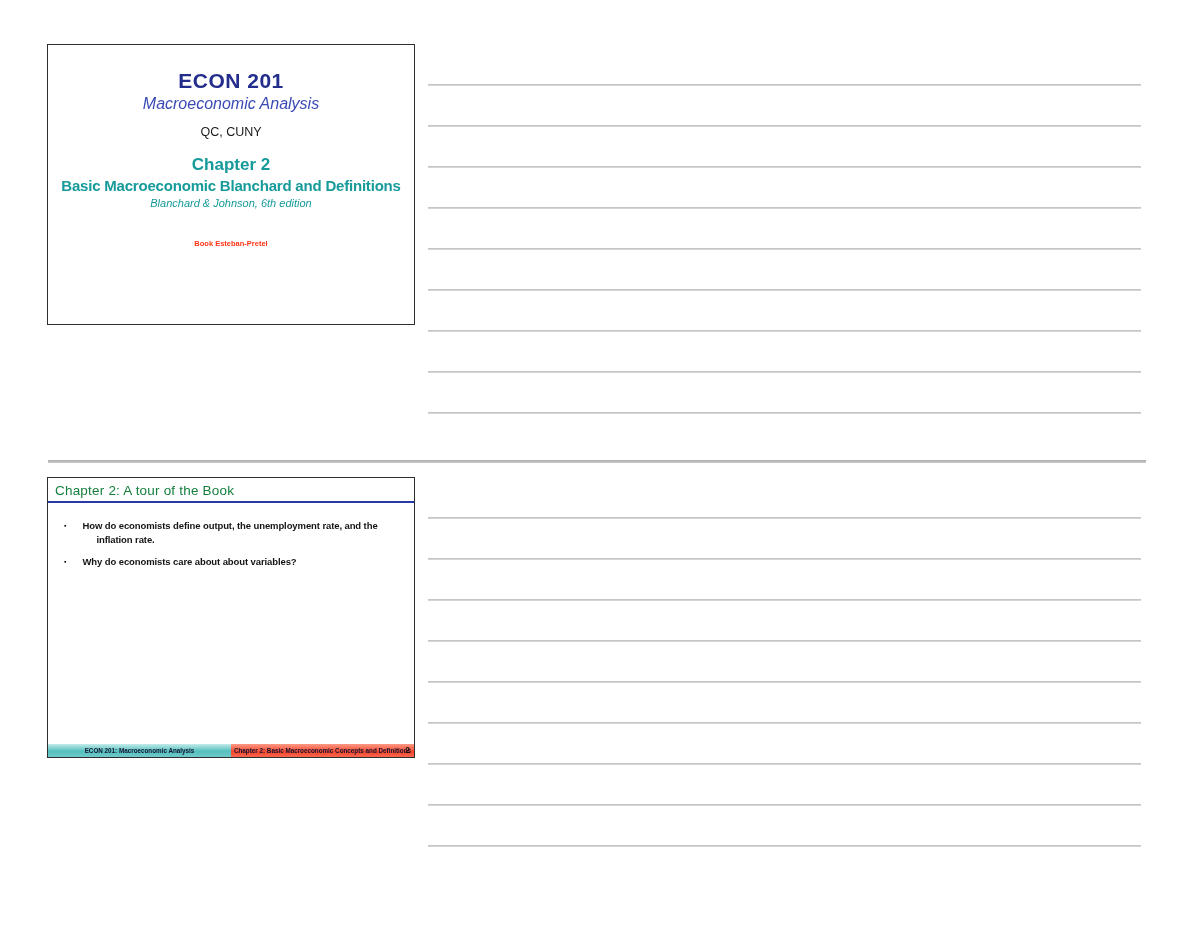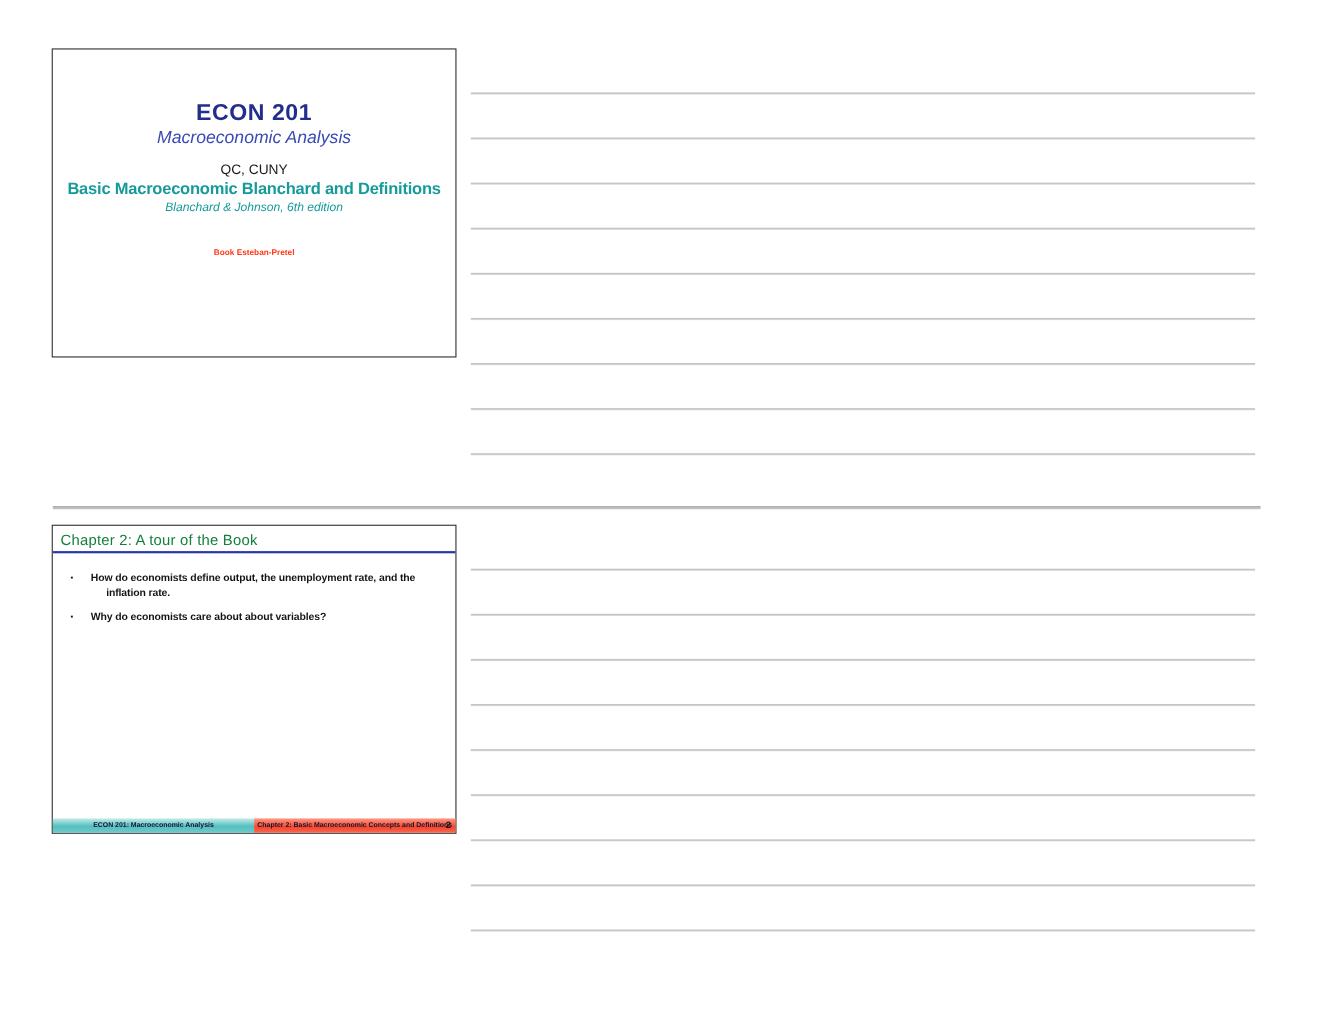--- a/index.html
+++ b/index.html
@@ -8,21 +8,21 @@
     width: 1200px; height: 927px; position: relative; overflow: hidden;
     font-family: "Liberation Sans", sans-serif;
   }
   .page { position: absolute; inset: 0; background: #ffffff; }
 
   
   .slide {
     position: absolute; left: 47px; width: 368px; height: 281px;
     background: #ffffff; border: 1.5px solid #2e2e2e;
   }
-  .slide1 { top: 44px; text-align: center; padding-top: 46px; }
+  .slide1 { top: 44px; text-align: center; padding-top: 24px; }
   .slide2 { top: 477px; }
 
   
   .s1-code   { font-size: 21px; font-weight: bold; color: #232d8c; letter-spacing: 0.5px; }
   .s1-title  { font-size: 16px; color: #3a4ab5; margin-top: 2px; font-style: italic; }
   .s1-inst   { font-size: 12.5px; color: #1a1a1a; margin-top: 12px; }
   .s1-chap   { font-size: 17px; font-weight: bold; color: #169a9a; margin-top: 16px; }
   .s1-chapt  { font-size: 15px; font-weight: bold; color: #169a9a; margin-top: 2px;
                white-space: nowrap; letter-spacing: -0.2px; }
   .s1-book   { font-size: 11px; font-style: italic; color: #169a9a; margin-top: 3px; }
@@ -70,20 +70,21 @@
 </style>
 </head>
 <body>
 
 <div class="page">
 
   <section class="slide slide1">
     <div class="s1-code">ECON 201</div>
     <div class="s1-title">Macroeconomic Analysis</div>
     <div class="s1-inst">QC, CUNY</div>
+    <div class="s1-chap">Chapter 2</div>
     <div class="s1-chapt">Basic Macroeconomic Blanchard and Definitions</div>
     <div class="s1-book">Blanchard &amp; Johnson, 6th edition</div>
     <div class="s1-author">Book Esteban-Pretel</div>
   </section>
 
   <div class="notes notes-top">
       <div class="note-line"></div>
       <div class="note-line"></div>
       <div class="note-line"></div>
       <div class="note-line"></div>

